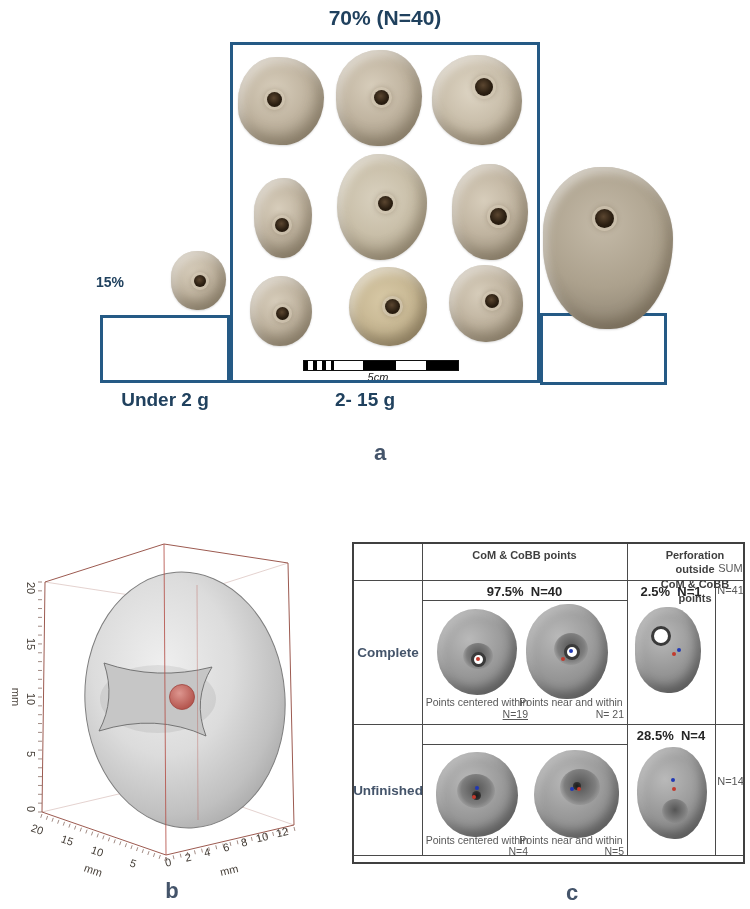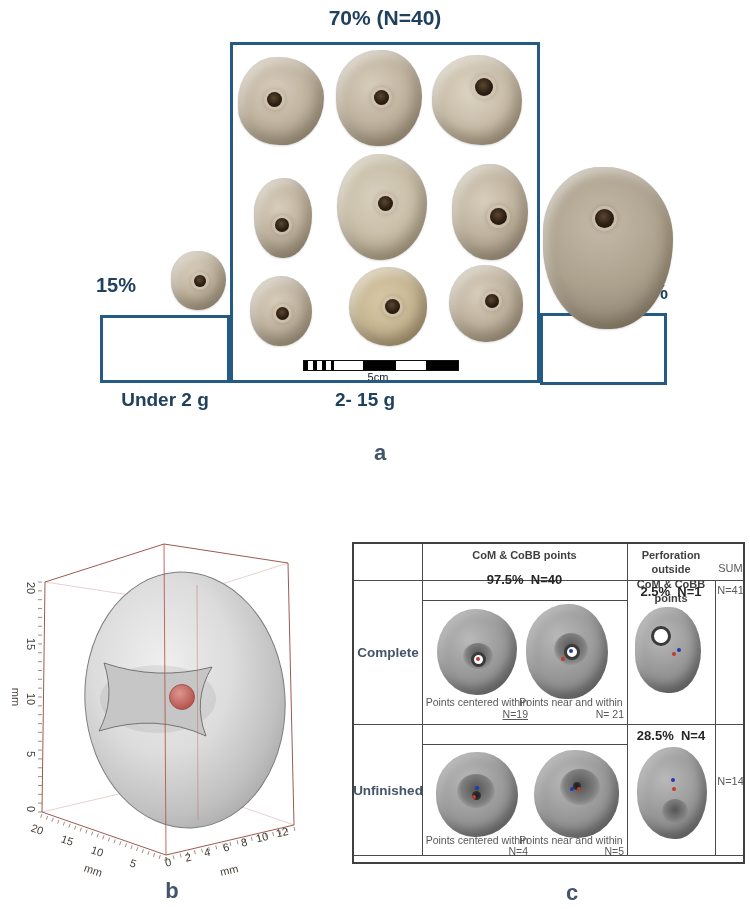--- a/index.html
+++ b/index.html
@@ -3,21 +3,21 @@
 <meta charset="utf-8">
 <style>
   html,body{margin:0;padding:0;background:#fff;}
   .fig{position:relative;width:750px;height:909px;background:#fff;overflow:hidden;
        font-family:"Liberation Sans",sans-serif;}
   .abs{position:absolute;}
   
   .navy{color:#20415e;font-weight:bold;}
   .pa-title{font-size:21px;text-align:center;}
   .wbox{position:absolute;border:3px solid #255a85;background:transparent;z-index:1;}
-  .pa-pct{font-size:20px;}
+  .pa-pct{font-size:14px;}
   .pa-cat{font-size:19px;text-align:center;}
   .letter{font-size:22px;font-weight:bold;color:#44546a;text-align:center;}
   .stone{position:absolute;z-index:2;
      background:radial-gradient(circle at 42% 38%, #d7cdbb 0%, #c0b4a0 45%, #a59a86 80%, #8f8572 100%);
      box-shadow:inset -5px -8px 14px rgba(80,65,45,.38), inset 4px 6px 10px rgba(255,255,255,.5), 0 1px 2px rgba(0,0,0,.15);}
   .hole{position:absolute;border-radius:50%;
      background:radial-gradient(circle at 45% 40%, #5b4630 0%, #2b1f12 55%, #170f07 100%);
      box-shadow:0 0 0 3px rgba(220,210,190,.55), 0 0 4px 4px rgba(120,105,80,.25);}
   .scalebar{position:absolute;display:flex;height:9px;border:1px solid #111;z-index:3;}
   .scalebar div{height:100%;}
@@ -98,21 +98,21 @@
        <i class="hole" style="left:40%;top:26%;width:19px;height:19px;"></i>
     </div>
 
   <div class="scalebar" style="left:303px;top:360px;width:154px;">
     <div class="sb-hatch"></div>
     <div class="sb-w" style="width:29px;"></div>
     <div class="sb-b" style="width:33px;"></div>
     <div class="sb-w" style="width:30px;"></div>
     <div class="sb-b" style="width:32px;"></div>
   </div>
-  <div class="abs sb-label" style="left:348px;top:371px;width:60px;">5cm</div>
+  <div class="abs sb-label" style="left:348px;top:371px;width:60px;font-style:italic;">5cm</div>
 
   <div class="abs navy pa-cat" style="left:100px;top:389px;width:130px;">Under 2 g</div>
   <div class="abs navy pa-cat" style="left:300px;top:389px;width:130px;">2- 15 g</div>
 
   <div class="abs letter" style="left:350px;top:440px;width:60px;">a</div>
 
   <svg class="abs" style="left:0;top:525px;" width="340" height="370" viewBox="0 0 340 370">
     <defs>
       <radialGradient id="stoneG" cx="40%" cy="36%" r="78%">
         <stop offset="0%" stop-color="#efefef"></stop>
@@ -245,28 +245,28 @@
     <div class="tline" style="left:361px;top:36px;width:1px;height:275px;"></div>
     <div class="tline" style="left:0;top:36px;width:389px;height:1px;"></div>
     <div class="tline" style="left:0;top:180px;width:389px;height:1px;"></div>
     <div class="tline" style="left:0;top:311px;width:389px;height:1px;"></div>
     <div class="tline" style="left:68px;top:56px;width:205px;height:1px;"></div>
     <div class="tline" style="left:68px;top:200px;width:205px;height:1px;"></div>
 
     <div class="th" style="left:68px;top:4px;width:205px;">
       <div>CoM &amp; CoBB points</div>
     </div>
-    <div class="th" style="left:273px;top:4px;width:88px;">
+    <div class="th" style="left:273px;top:4px;width:88px;padding-left:24px;">
       <div>Perforation outside</div>
       <div>CoM &amp; CoBB points</div>
     </div>
     <div class="tsum" style="left:361px;top:18px;width:31px;">SUM</div>
 
     <div class="rowlab" style="left:0;top:37px;width:68px;height:143px;">Complete</div>
-    <div class="pct" style="left:68px;top:28px;width:205px;">97.5%  N=40</div>
+    <div class="pct" style="left:68px;top:40px;width:205px;">97.5%  N=40</div>
     <div class="pct" style="left:273px;top:40px;width:88px;">2.5%  N=1</div>
     <div class="tsum" style="left:361px;top:40px;width:31px;">N=41</div>
 
     <div class="cstone" style="left:83px;top:65px;width:80px;height:86px;border-radius:48% 52% 50% 50%/50% 46% 54% 50%;">
       <div class="crater" style="left:32%;top:40%;width:30px;height:26px;"></div>
       <div class="chole" style="left:43%;top:50%;width:9px;height:9px;"></div>
       <div class="dot red" style="left:49%;top:56%;"></div>
     </div>
     <div class="cstone" style="left:172px;top:60px;width:82px;height:95px;border-radius:52% 48% 50% 50%/48% 52% 50% 50%;">
       <div class="crater" style="left:34%;top:30%;width:34px;height:32px;"></div>

